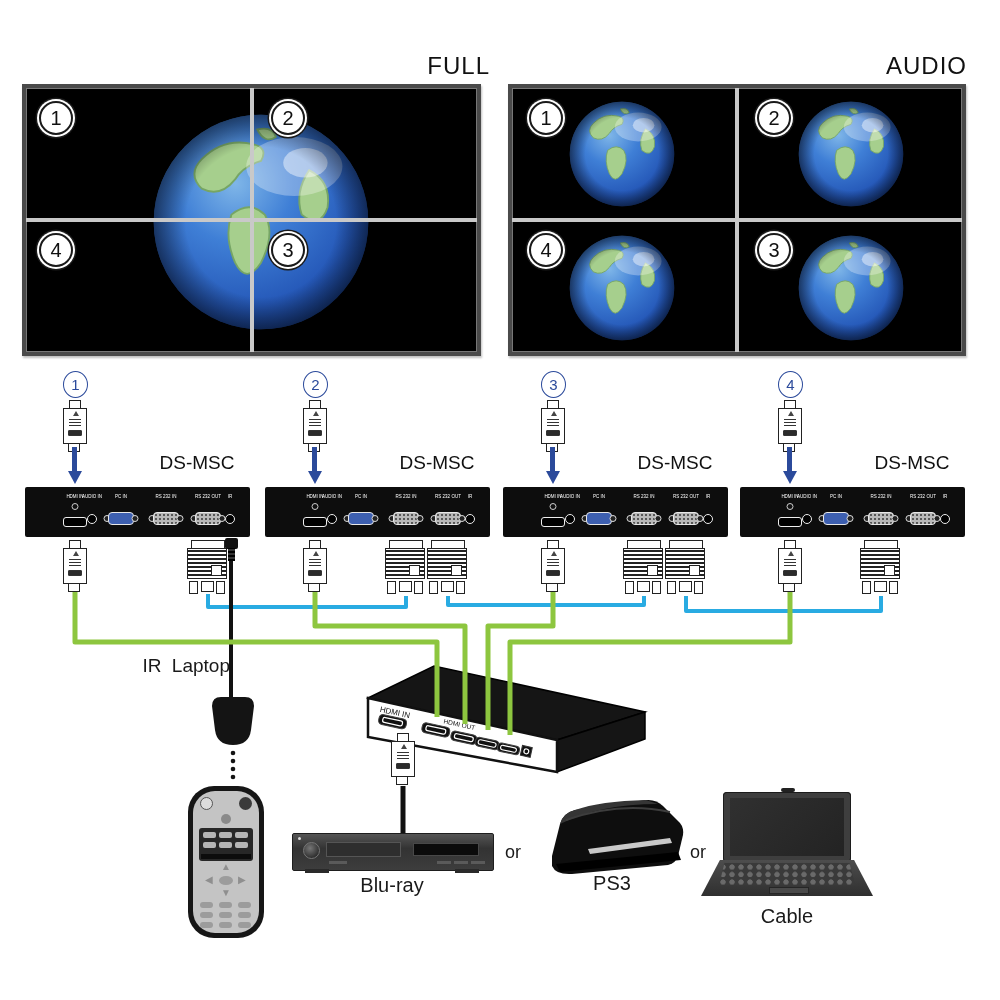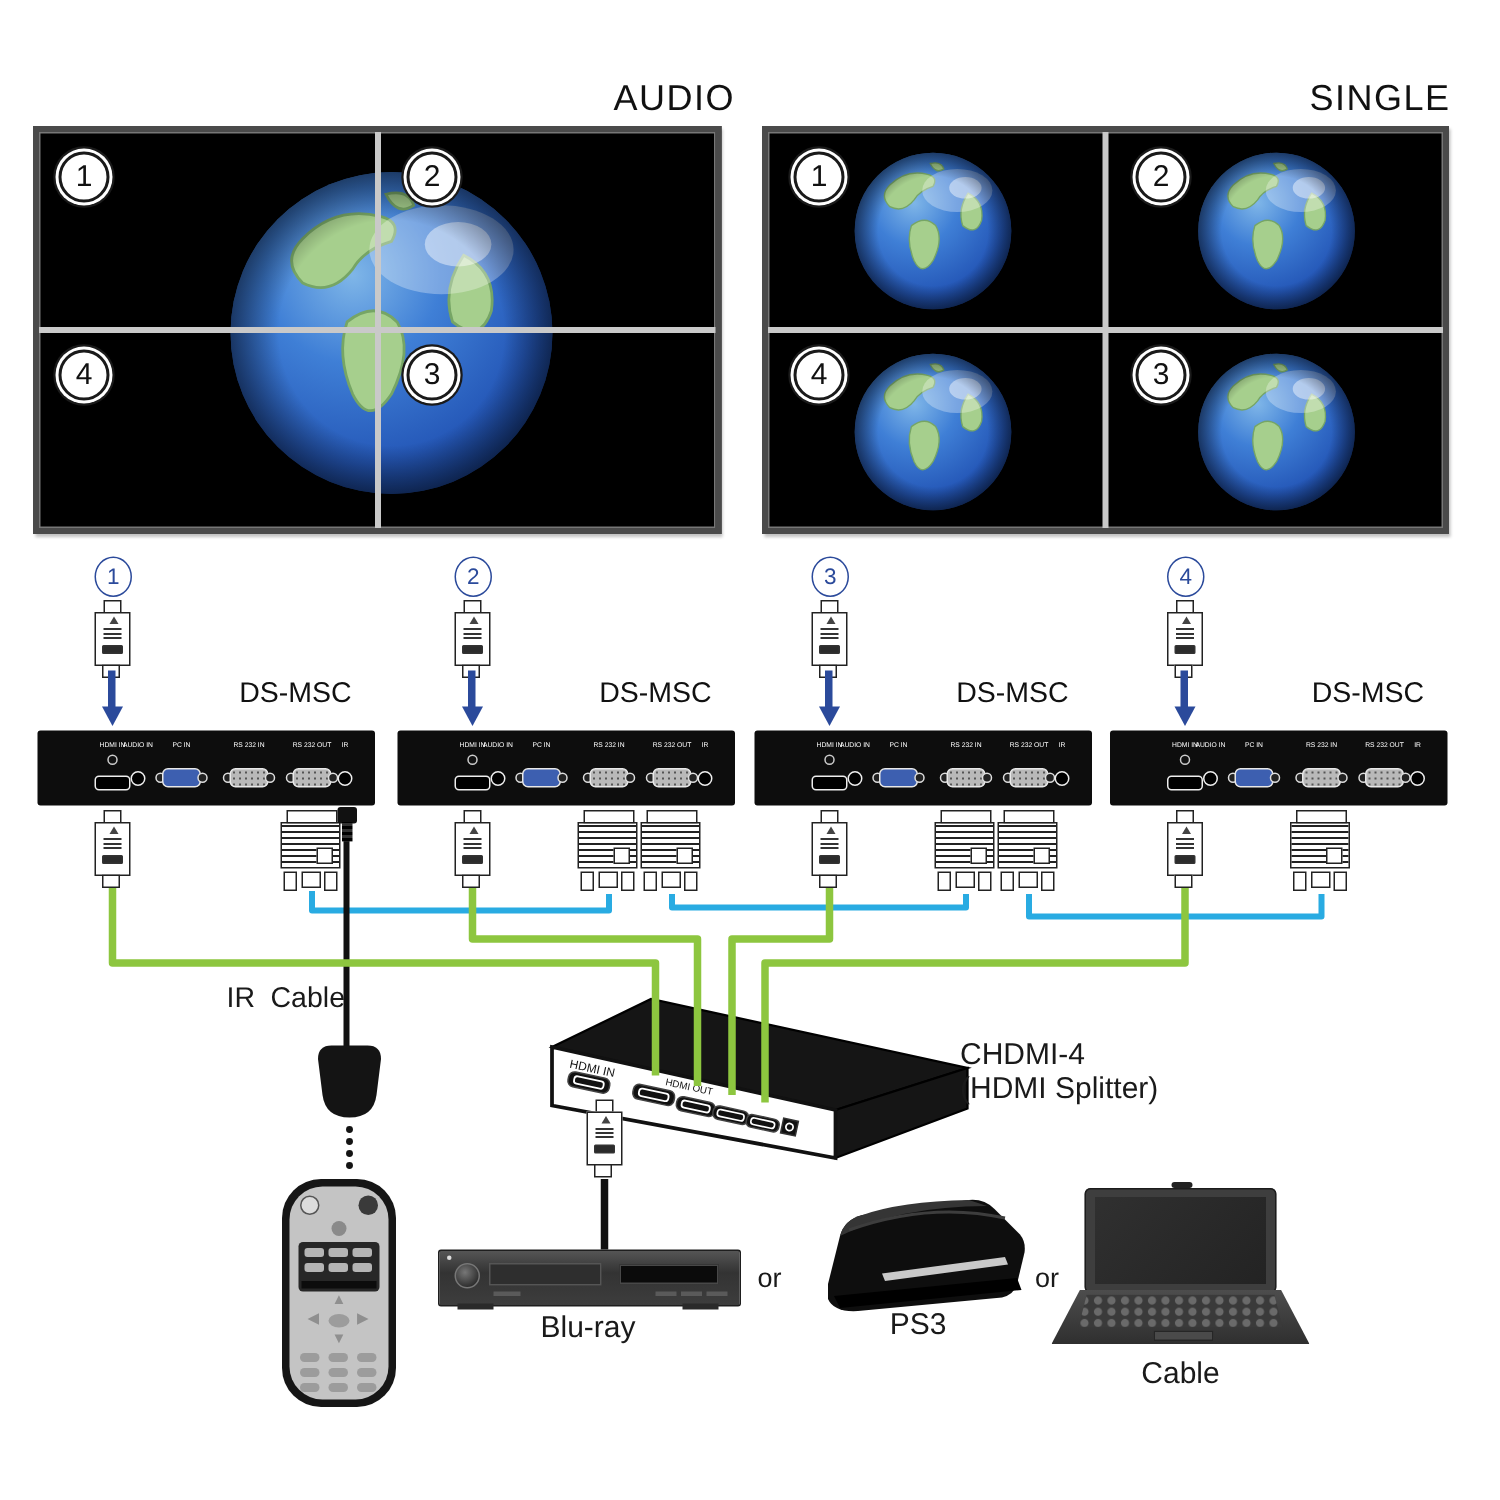--- a/index.html
+++ b/index.html
@@ -133,22 +133,22 @@
           <path d="M44 56 Q54 48 62 56 Q68 66 60 82 Q52 94 46 82 Q40 68 44 56 Z"></path>
           <path d="M86 32 Q98 38 96 52 Q92 64 82 56 Q78 44 86 32 Z"></path>
         </g>
         <ellipse cx="78" cy="30" rx="26" ry="16" fill="#fff" opacity="0.3"></ellipse>
         <ellipse cx="84" cy="28" rx="12" ry="8" fill="#fff" opacity="0.45"></ellipse>
         <circle cx="60" cy="60" r="58" fill="url(#gShade)"></circle>
       </g>
     </defs>
   </svg>
 
-  <div class="wall-label" style="left:400px;width:90px">AUDIO</div>
-  <div class="wall-label" style="left:860px;width:107px">SINGLE</div>
+  <div class="wall-label" style="left:400px;width:90px">FULL</div>
+  <div class="wall-label" style="left:860px;width:107px">AUDIO</div>
 
   <div class="wall" style="left:22px;width:451px">
     <svg class="globe" style="left:124px;top:23px" width="222" height="222" viewBox="0 0 120 120">
         <use href="#globe-sym"></use>
       </svg>
     <div class="wall-inner"></div>
     <div class="cross-v"></div>
     <div class="cross-h"></div>
   </div>
   <div class="badge" style="left:39px;top:101px">1</div>
@@ -473,25 +473,21 @@
       <i class="dftL"></i>
       <i class="dftC"></i>
       <i class="dftR"></i>
     </div>
 
   <div class="irplug">
       <i class="irtop"></i>
       <i class="irshaft"></i>
     </div>
 
-  <div class="irlabel">IR Cable</div>
-  <div class="splitlabel">
-    <div>CHDMI-4</div>
-    <div>(HDMI Splitter)</div>
-  </div>
+  <div class="irlabel">IR Laptop</div>
 
   <div id="remote">
     <i class="rm-face">
       <i class="rm-pwr"></i>
       <i class="rm-pwo"></i>
       <i class="rm-sgl"></i>
       <i class="rm-panel">
         <i class="rm-k" style="left:4px;top:4px"></i>
           <i class="rm-k" style="left:20px;top:4px"></i>
           <i class="rm-k" style="left:36px;top:4px"></i>

